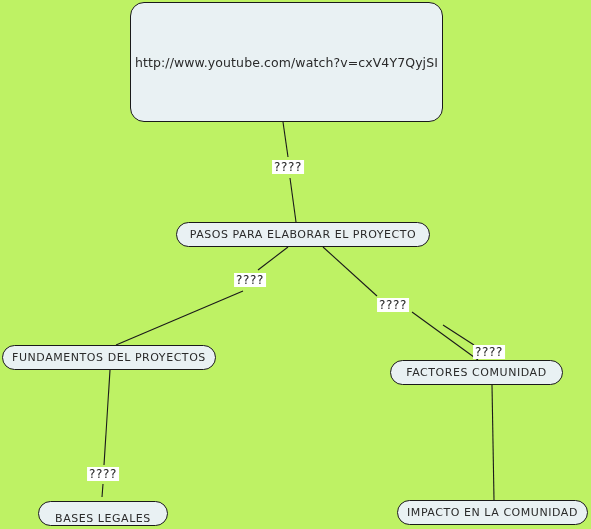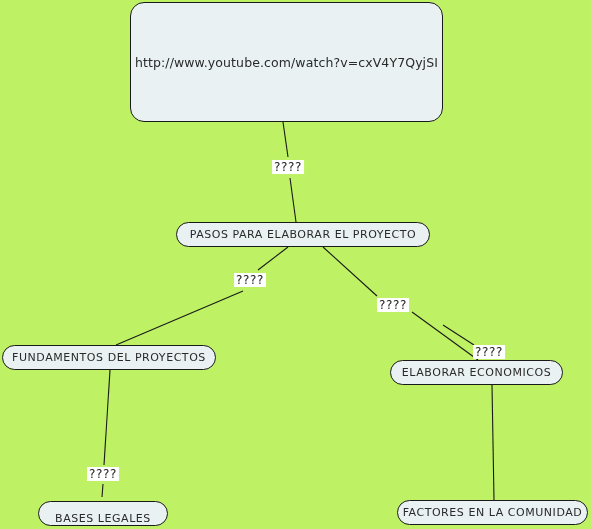--- a/index.html
+++ b/index.html
@@ -86,29 +86,29 @@
 
   <div class="node node-concept" style="left:176px; top:222px; width:254px; height:25px;">
     <span>PASOS PARA ELABORAR EL PROYECTO</span>
   </div>
 
   <div class="node node-concept" style="left:2px; top:345px; width:214px; height:25px;">
     <span>FUNDAMENTOS DEL PROYECTOS</span>
   </div>
 
   <div class="node node-concept" style="left:390px; top:360px; width:173px; height:25px;">
-    <span>ELABORAR ECONOMICOS</span>
+    <span>FACTORES COMUNIDAD</span>
   </div>
 
   <div class="node node-concept" style="left:38px; top:501px; width:130px; height:25px;align-items:flex-end;">
     <span>BASES LEGALES</span>
   </div>
 
   <div class="node node-concept" style="left:397px; top:500px; width:191px; height:25px;">
-    <span>FACTORES EN LA COMUNIDAD</span>
+    <span>IMPACTO EN LA COMUNIDAD</span>
   </div>
 
   <div id="edge-labels">
       <div class="edge-label" style="left: 288px; top: 167px; transform: translate(-50%, -50%);">????</div>
       <div class="edge-label" style="left: 250px; top: 280px; transform: translate(-50%, -50%);">????</div>
       <div class="edge-label" style="left: 393px; top: 305px; transform: translate(-50%, -50%);">????</div>
       <div class="edge-label" style="left: 489px; top: 352px; transform: translate(-50%, -50%);">????</div>
       <div class="edge-label" style="left: 103px; top: 474px; transform: translate(-50%, -50%);">????</div>
     </div>
 

